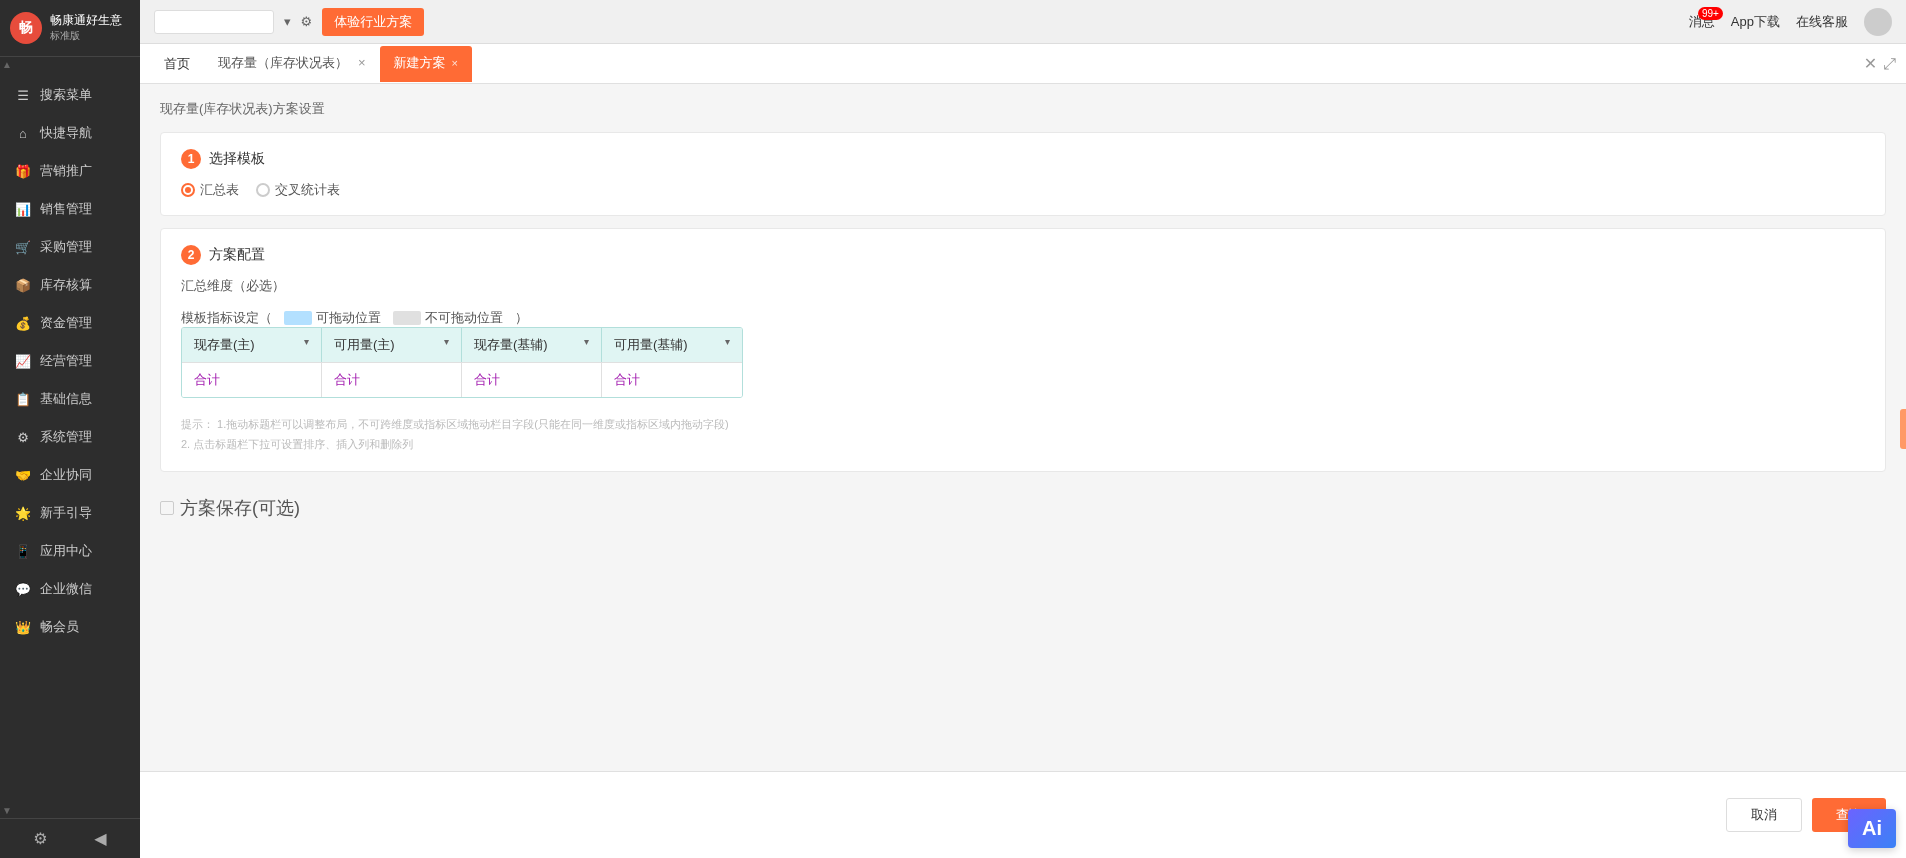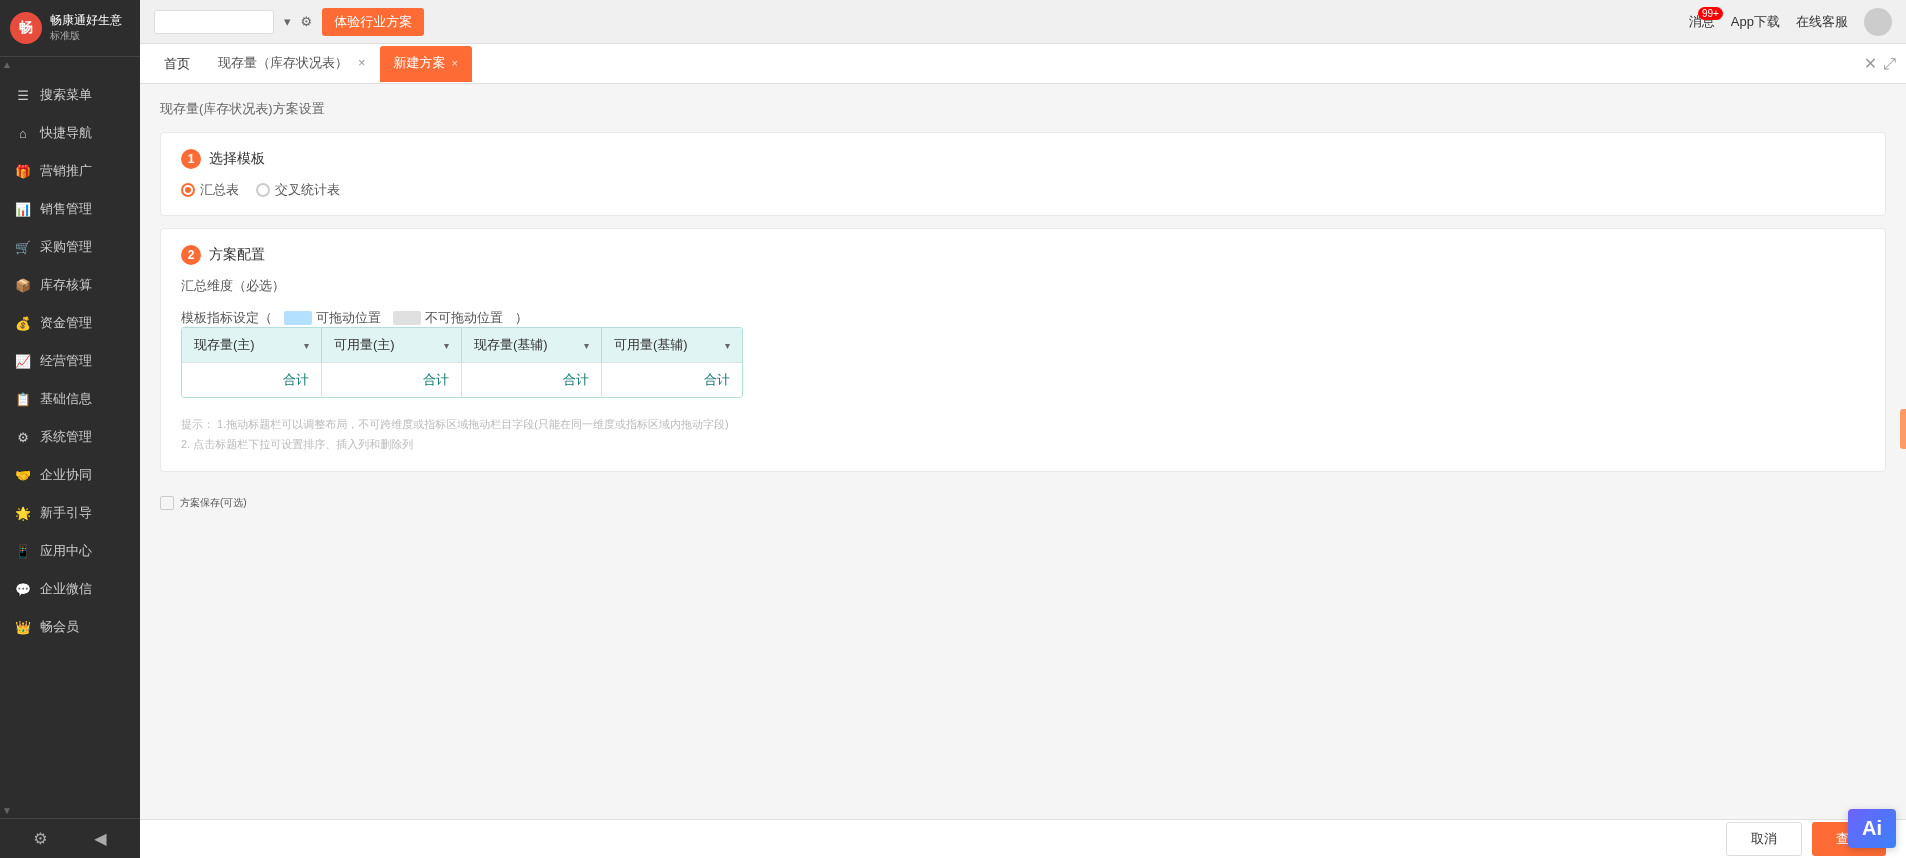--- a/index.html
+++ b/index.html
@@ -217,54 +217,54 @@
       background: #e0f5f3;
     }
     .stats-data-row {
       display: flex;
       background: #fff;
     }
     .stats-cell {
       width: 140px;
       padding: 8px 12px;
       border-right: 1px solid #b2dfdb;
-      display: flex; align-items: center; justify-content: space-between;
+      display: flex; justify-content: space-between;
       font-size: 13px; color: #333;
     }
     .stats-cell:last-child { border-right: none; }
     .stats-data-cell {
       width: 140px;
       padding: 8px 12px;
       border-right: 1px solid #e0e0e0;
       border-top: 1px solid #e0e0e0;
-      text-align: right;
-      font-size: 13px; color: #0f766e;
+      text-align: left;
+      font-size: 13px; color: #a21caf;
     }
     .stats-data-cell:last-child { border-right: none; }
     .chevron-down { font-size: 10px; color: #666; }
 
     
     .tips-section { margin-top: 14px; }
     .tip-item { font-size: 11px; color: #bbb; line-height: 1.8; }
 
     
     .save-option {
       display: flex; align-items: center; gap: 6px;
-      padding: 12px 0; font-size: 10px; color: #555;
+      padding: 12px 0; font-size: 18px; color: #555;
     }
     .checkbox {
       width: 14px; height: 14px; border: 1px solid #ccc; border-radius: 2px;
       display: inline-block; cursor: pointer;
     }
 
     
     .footer {
       background: #fff;
       border-top: 1px solid #e0e0e0;
-      padding: 2px 20px;
+      padding: 26px 20px;
       display: flex; justify-content: flex-end; gap: 10px;
     }
     .btn-cancel {
       padding: 7px 24px; border: 1px solid #ddd; background: #fff;
       border-radius: 3px; cursor: pointer; font-size: 13px; color: #333;
     }
     .btn-query {
       padding: 7px 24px; border: none; background: #ff6b35;
       border-radius: 3px; cursor: pointer; font-size: 13px; color: #fff;
     }

